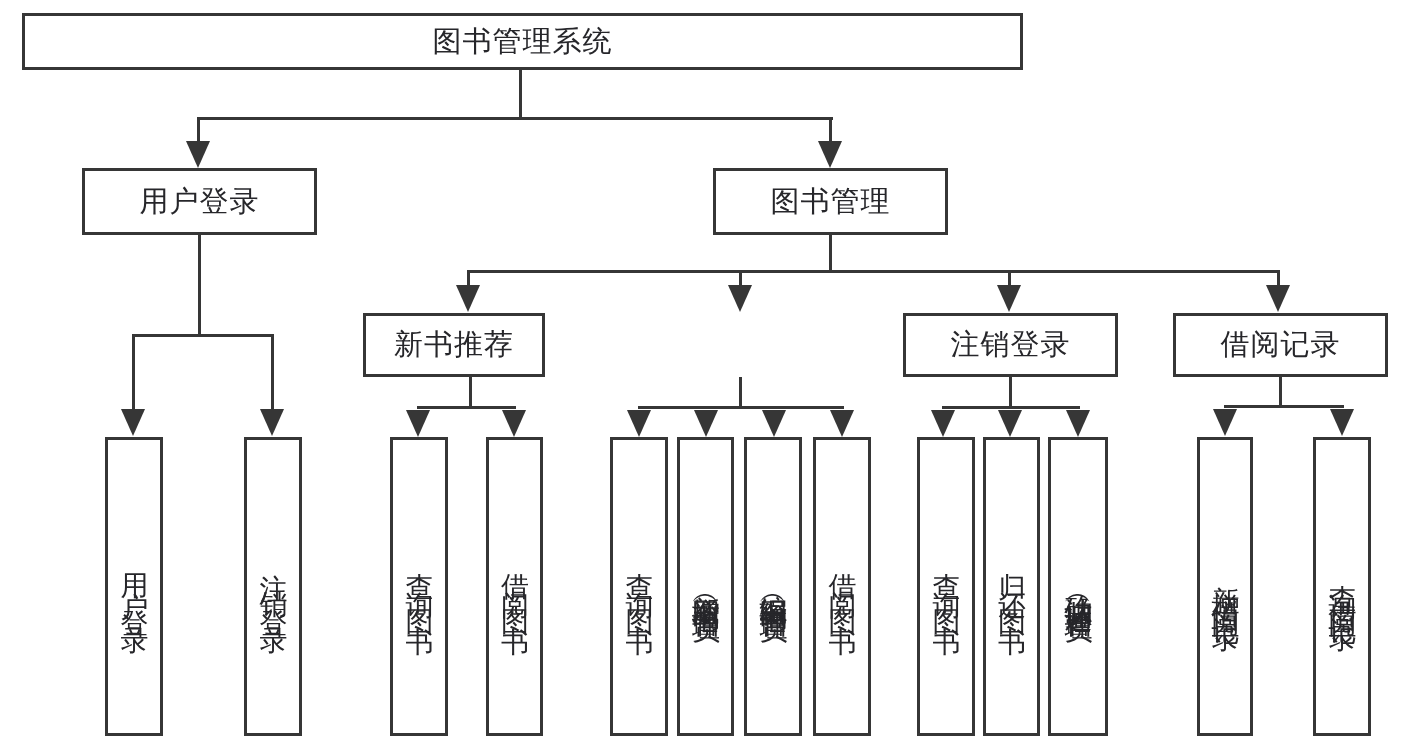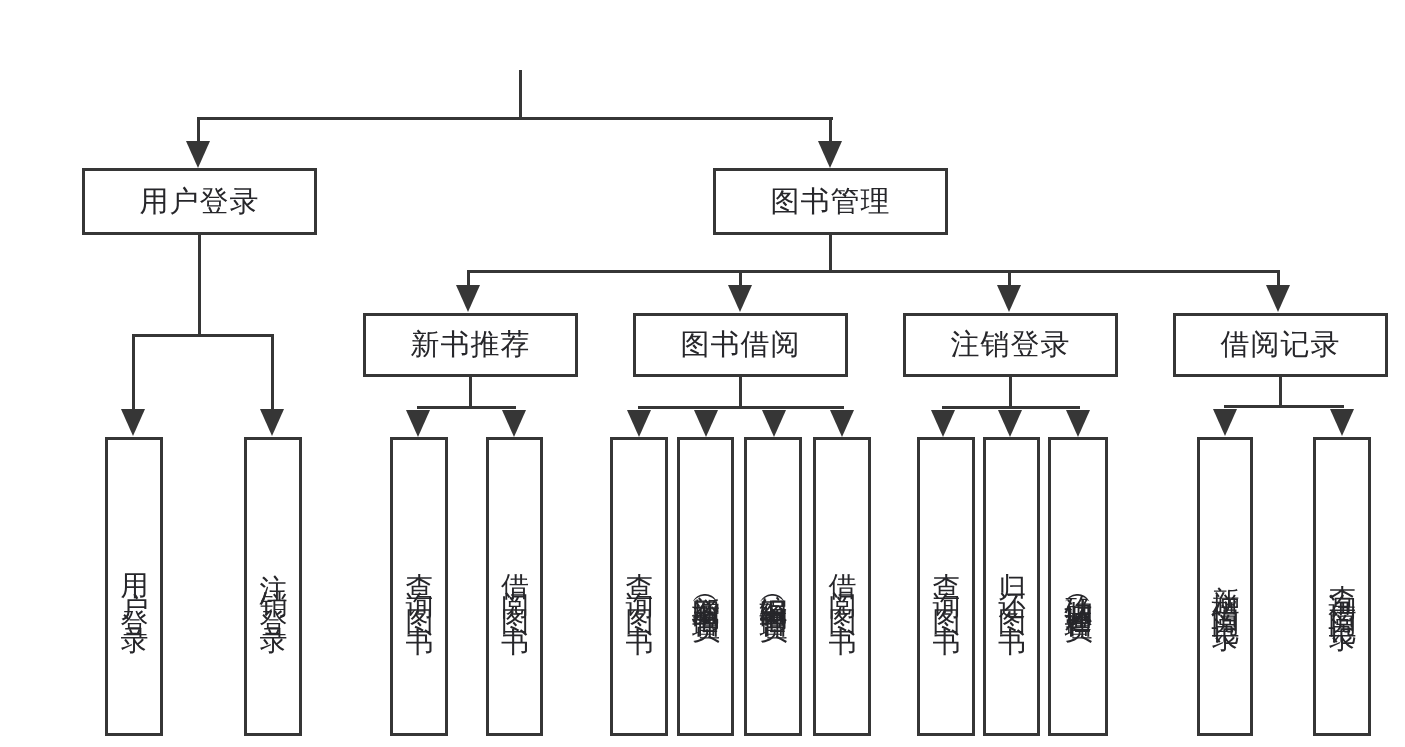--- a/index.html
+++ b/index.html
@@ -80,26 +80,26 @@
   <div class="arrow" style="left:627px;top:410px;"></div>
   <div class="arrow" style="left:694px;top:410px;"></div>
   <div class="arrow" style="left:762px;top:410px;"></div>
   <div class="arrow" style="left:830px;top:410px;"></div>
   <div class="arrow" style="left:931px;top:410px;"></div>
   <div class="arrow" style="left:998px;top:410px;"></div>
   <div class="arrow" style="left:1066px;top:410px;"></div>
   <div class="arrow" style="left:1213px;top:409px;"></div>
   <div class="arrow" style="left:1330px;top:409px;"></div>
 
+  <div class="hbox" style="left:22px;top:13px;width:1001px;height:57px;">图书管理系统</div>
 
   <div class="hbox" style="left:82px;top:168px;width:235px;height:67px;">用户登录</div>
   <div class="hbox" style="left:713px;top:168px;width:235px;height:67px;">图书管理</div>
 
-  <div class="hbox" style="left:363px;top:313px;width:215px;height:64px;">新书推荐</div>
-  <div class="hbox" style="left:633px;top:313px;width:215px;height:64px;">图书借阅</div>
+  <div class="hbox" style="left:363px;top:313px;width:182px;height:64px;">新书推荐</div>
   <div class="hbox" style="left:903px;top:313px;width:215px;height:64px;">注销登录</div>
   <div class="hbox" style="left:1173px;top:313px;width:215px;height:64px;">借阅记录</div>
 
   <div class="vbox" style="left:105px;width:58px;">
     <span class="vtext ls4">用户登录</span>
   </div>
   <div class="vbox" style="left:244px;width:58px;">
     <span class="vtext ls4">注销登录</span>
   </div>
 

